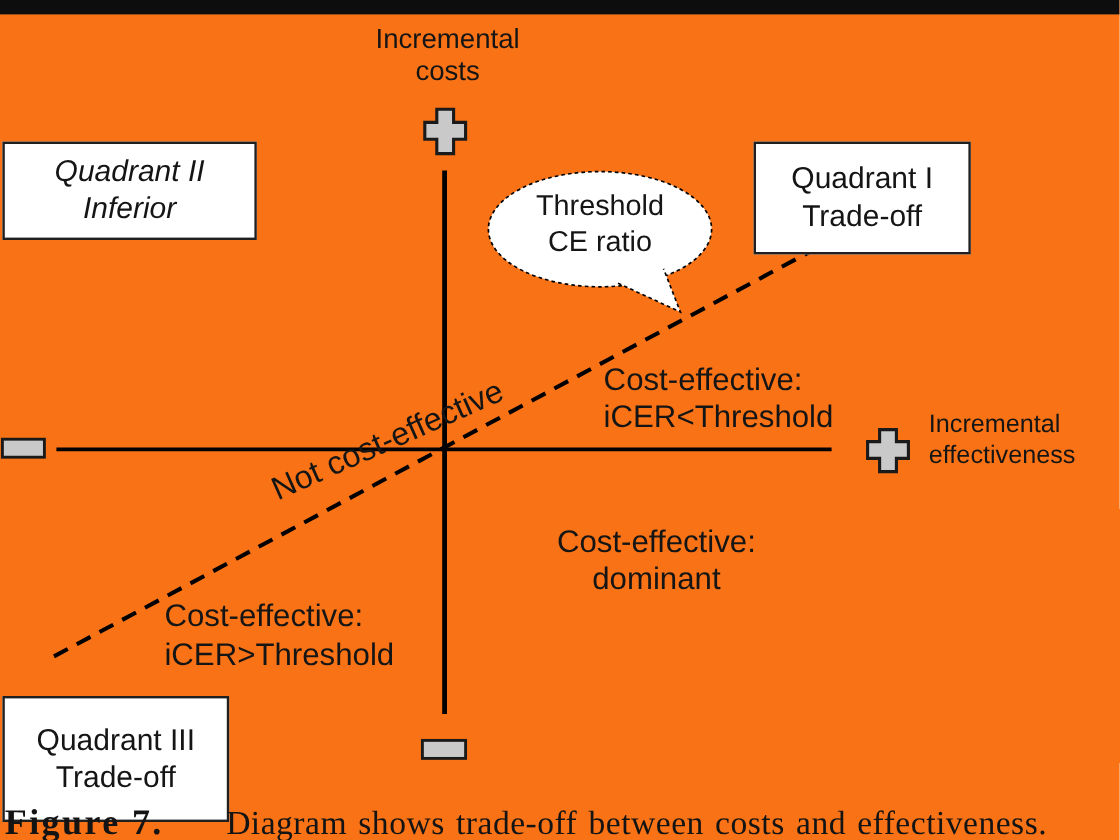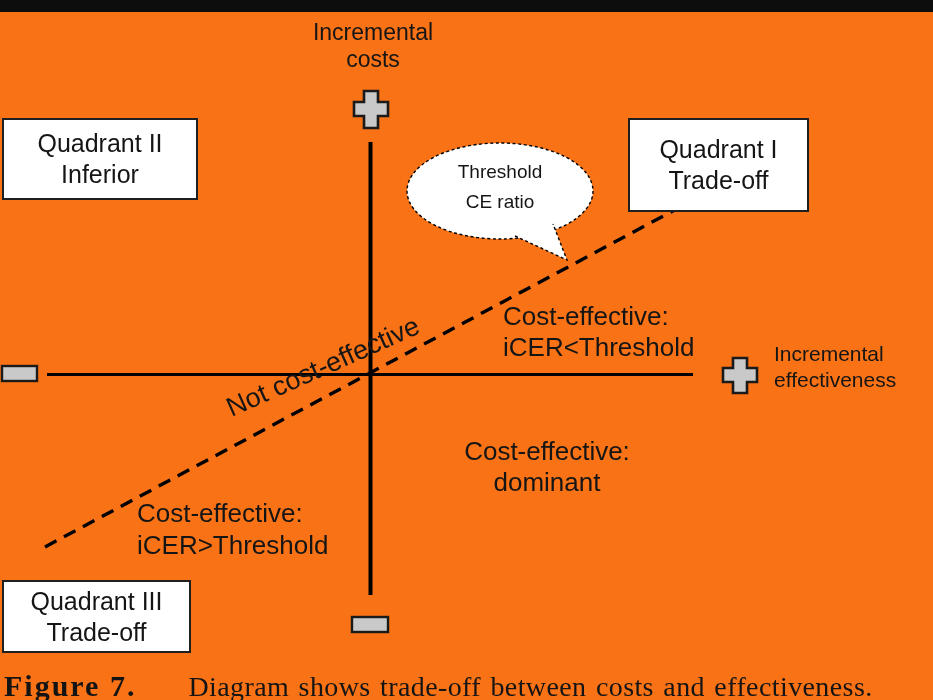--- a/index.html
+++ b/index.html
@@ -7,21 +7,21 @@
        font-family:"Liberation Sans","DejaVu Sans",sans-serif;color:#111;}
   .stage{position:relative;width:933px;height:700px;background:#f97316;}
   .topbar{position:absolute;left:0;top:0;width:933px;height:12px;background:#0d0d0d;}
   svg.overlay{position:absolute;left:0;top:0;width:933px;height:700px;}
   .lbl{position:absolute;white-space:pre-line;color:#151515;}
   .qbox{position:absolute;box-sizing:border-box;border:2.5px solid #1f1f1f;background:#fff;
         display:flex;align-items:center;justify-content:center;text-align:center;
         font-size:25px;line-height:31px;white-space:pre-line;color:#151515;}
   .ylab{left:284px;top:19px;width:178px;text-align:center;font-size:23px;line-height:27px;}
   .xlab{left:774px;top:341px;width:200px;text-align:left;font-size:21px;line-height:26px;}
-  .callout-text{left:407px;top:157px;width:186px;text-align:center;font-size:19px;line-height:30px;}
+  .callout-text{left:407px;top:157px;width:186px;text-align:center;font-size:24px;line-height:30px;}
   .nce{left:323px;top:367px;transform:translate(-50%,-50%) rotate(-24deg);
        font-size:27px;white-space:nowrap;}
   .celt{left:503px;top:301px;font-size:26px;line-height:31px;text-align:left;}
   .cedom{left:438px;top:436px;width:218px;font-size:26px;line-height:31px;text-align:center;}
   .cegt{left:137px;top:497px;font-size:26px;line-height:32px;text-align:left;}
   .caption{position:absolute;left:4px;top:669px;width:930px;white-space:nowrap;
            font-family:"Liberation Serif","DejaVu Serif",serif;font-size:28px;color:#141414;}
   .caption .figno{font-weight:bold;font-size:30px;letter-spacing:2px;margin-right:52px;}
   .caption .figtext{letter-spacing:0.4px;word-spacing:2px;}
 </style>
@@ -48,25 +48,25 @@
 
     <rect x="2" y="366" width="35" height="15" stroke="#1a1a1a" stroke-width="2.4" fill="#c9c9c9"></rect>
     <rect x="352" y="617" width="36" height="15" stroke="#1a1a1a" stroke-width="2.4" fill="#c9c9c9"></rect>
   </svg>
 
   <div class="lbl ylab">Incremental
 costs</div>
   <div class="lbl xlab">Incremental
 effectiveness</div>
 
-  <div class="qbox" style="left:2px;top:118px;width:196px;height:82px;">Quadrant II
+  <div class="qbox" style="left:2px;top:118px;width:212px;height:82px;font-style:italic;">Quadrant II
 Inferior</div>
   <div class="qbox" style="left:628px;top:118px;width:181px;height:94px;">Quadrant I
 Trade-off</div>
-  <div class="qbox" style="left:2px;top:580px;width:189px;height:73px;">Quadrant III
+  <div class="qbox" style="left:2px;top:580px;width:189px;height:105px;">Quadrant III
 Trade-off</div>
 
   <div class="lbl callout-text">Threshold
 CE ratio</div>
 
   <div class="lbl nce">Not cost-effective</div>
   <div class="lbl celt">Cost-effective:
 iCER&lt;Threshold</div>
   <div class="lbl cedom">Cost-effective:
 dominant</div>

